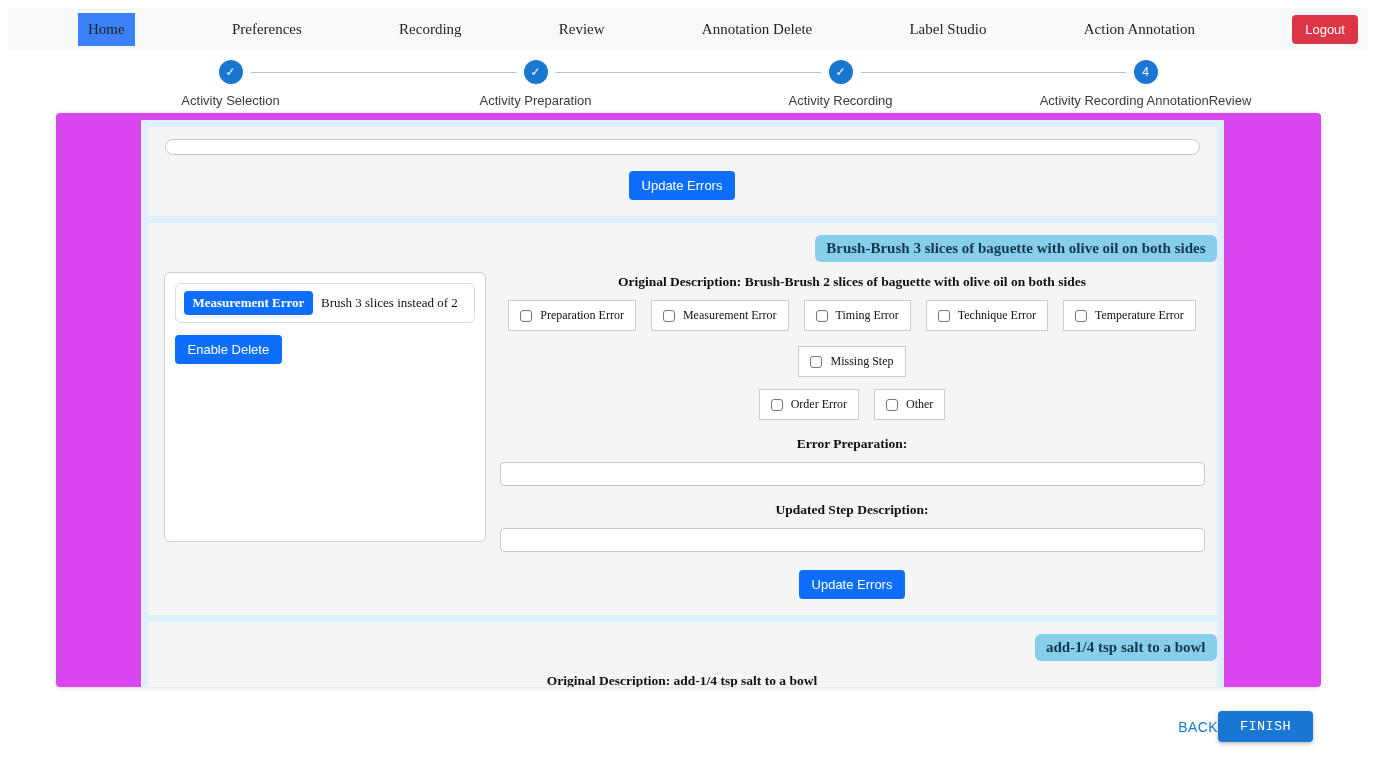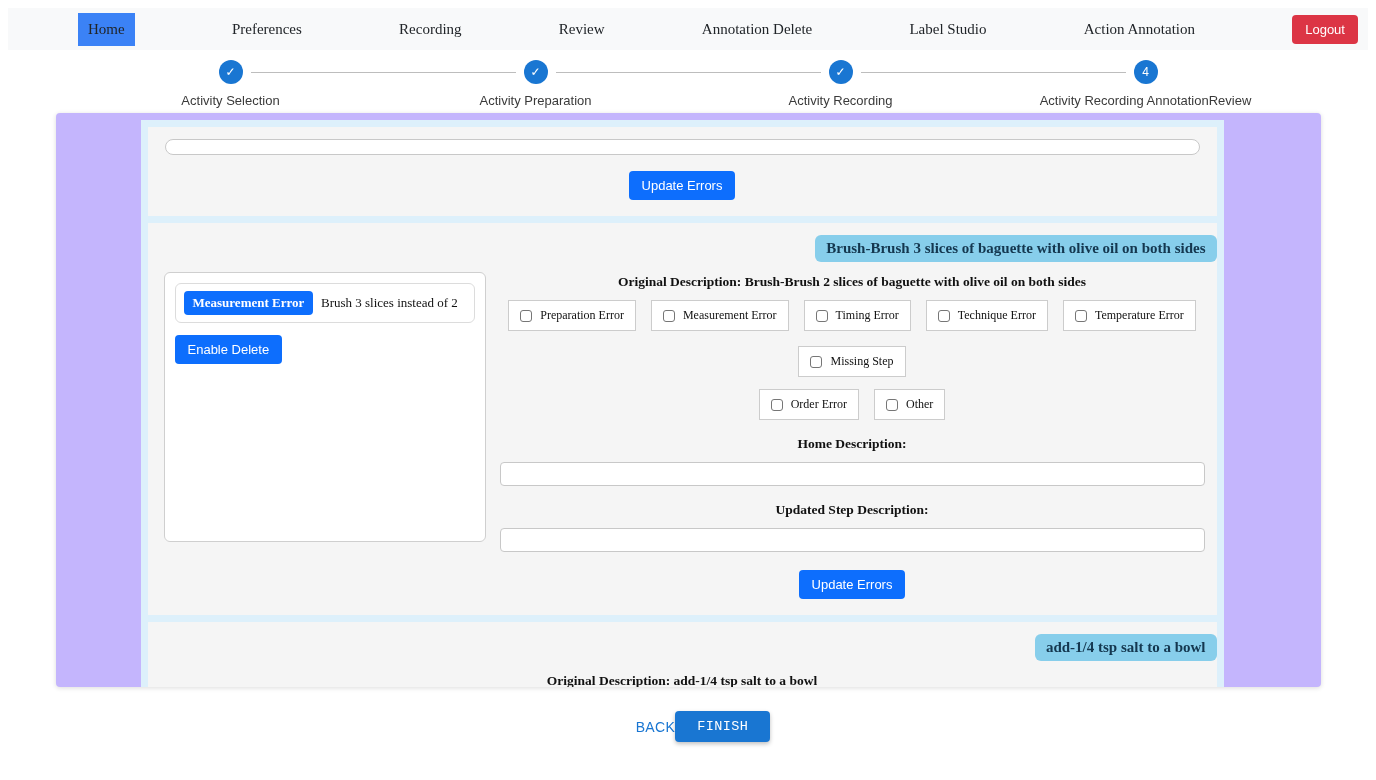--- a/index.html
+++ b/index.html
@@ -18,21 +18,21 @@
   
   .stepper { display:flex; margin:10px 78px 0 78px; }
   .step { flex:1; position:relative; text-align:center; }
   .step:not(:first-child)::before { content:""; position:absolute; top:12px;
     left:calc(-50% + 20px); right:calc(50% + 20px); border-top:1px solid #bdbdbd; }
   .step-circle { width:24px; height:24px; border-radius:50%; background:#1976d2; color:#fff;
     display:inline-flex; align-items:center; justify-content:center; font-size:12px; position:relative; z-index:1; }
   .step-label { margin-top:9px; font-size:13px; color:#3a3a3a; }
 
   
-  .container { width:1265px; margin:5px auto 12px auto; height:574px; background:#c4b5fd;
+  .container { width:1265px; margin:5px auto 12px auto; height:574px; background:#d946ef;
     border-radius:4px; box-shadow:0 1px 5px rgba(0,0,0,0.14); overflow:hidden; padding-top:7px; }
   .sections { width:1083px; margin-left:85px; background:#ddf0fb; padding:7px; }
   .step-section { background:#f5f5f5; margin-bottom:7px; }
   .step-section:last-child { margin-bottom:0; }
 
   .section-partial { height:89px; padding-top:12px; }
   .input-pill { display:block; margin:0 auto; width:1035px; height:16px; background:#fff;
     border:1px solid #c8c8c8; border-radius:8px; outline:none; padding:0 8px; font-size:12px; }
   .btn-primary { background:#0d6efd; color:#fff; border:none; border-radius:4px;
     padding:7px 13px; font-size:13px; font-family:"Liberation Sans", sans-serif; cursor:pointer; }
@@ -64,21 +64,21 @@
   .cb-text { font-family:"Liberation Serif", serif; font-size:12px; color:#111; white-space:nowrap; }
   .field-label { font-family:"Liberation Serif", serif; font-weight:bold; font-size:13.5px;
     color:#111; margin:16px 0 10px 0; }
   .text-input { width:100%; height:24px; background:#fff; border:1px solid #c8c8c8;
     border-radius:4px; outline:none; padding:0 8px; font-size:12px; display:block; }
 
   .section-next { height:129px; padding-top:12px; overflow:hidden; text-align:center; }
   .section-next .orig-desc { margin-top:12px; }
 
   
-  .footer { display:flex; justify-content:center; align-items:center;
+  .footer { display:flex; justify-content:flex-end; align-items:center;
     margin-top:24px; padding:0 63px 0 93px; }
   .back-link { color:#1976d2; font-size:14px; font-weight:500; letter-spacing:0.4px; cursor:pointer; }
   .finish-btn { background:#1976d2; color:#fff; border:none; border-radius:4px;
     padding:8px 22px; font-size:13.5px; font-weight:500; letter-spacing:0.4px;
     box-shadow:0 2px 4px rgba(0,0,0,0.25); cursor:pointer; font-family:Liberation Mono, monospace; }
 </style>
 </head>
 <body>
 
 <div class="nav">
@@ -176,21 +176,21 @@
             <label class="errbox">
               <span class="cb"></span>
               <span class="cb-text">Order Error</span>
             </label>
             <label class="errbox">
               <span class="cb"></span>
               <span class="cb-text">Other</span>
             </label>
           </div>
 
-          <div class="field-label">Home Description:</div>
+          <div class="field-label">Error Preparation:</div>
           <input class="text-input" value="" style="">
 
           <div class="field-label">Updated Step Description:</div>
           <input class="text-input" value="" style="">
 
           <div class="btn-row" style="margin-top:18px;">
             <button class="btn-primary">Update Errors</button>
           </div>
         </div>
       </div>

